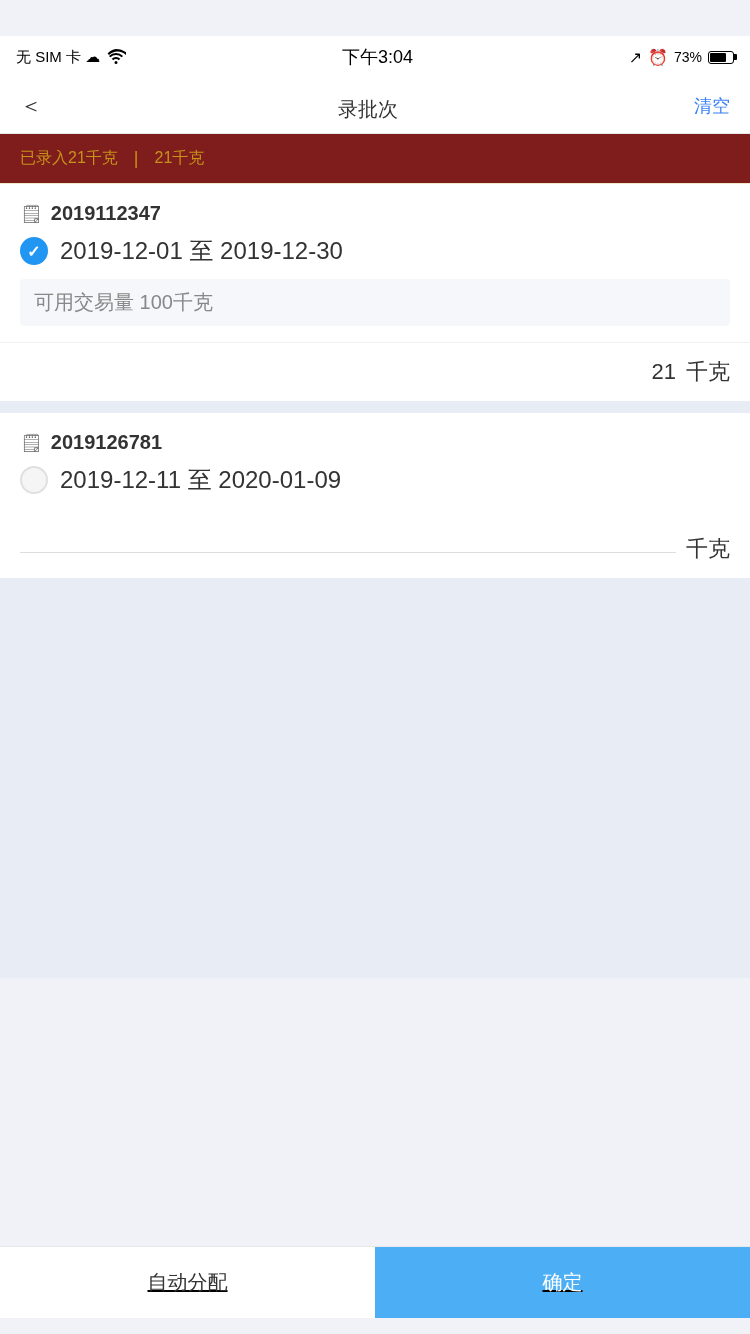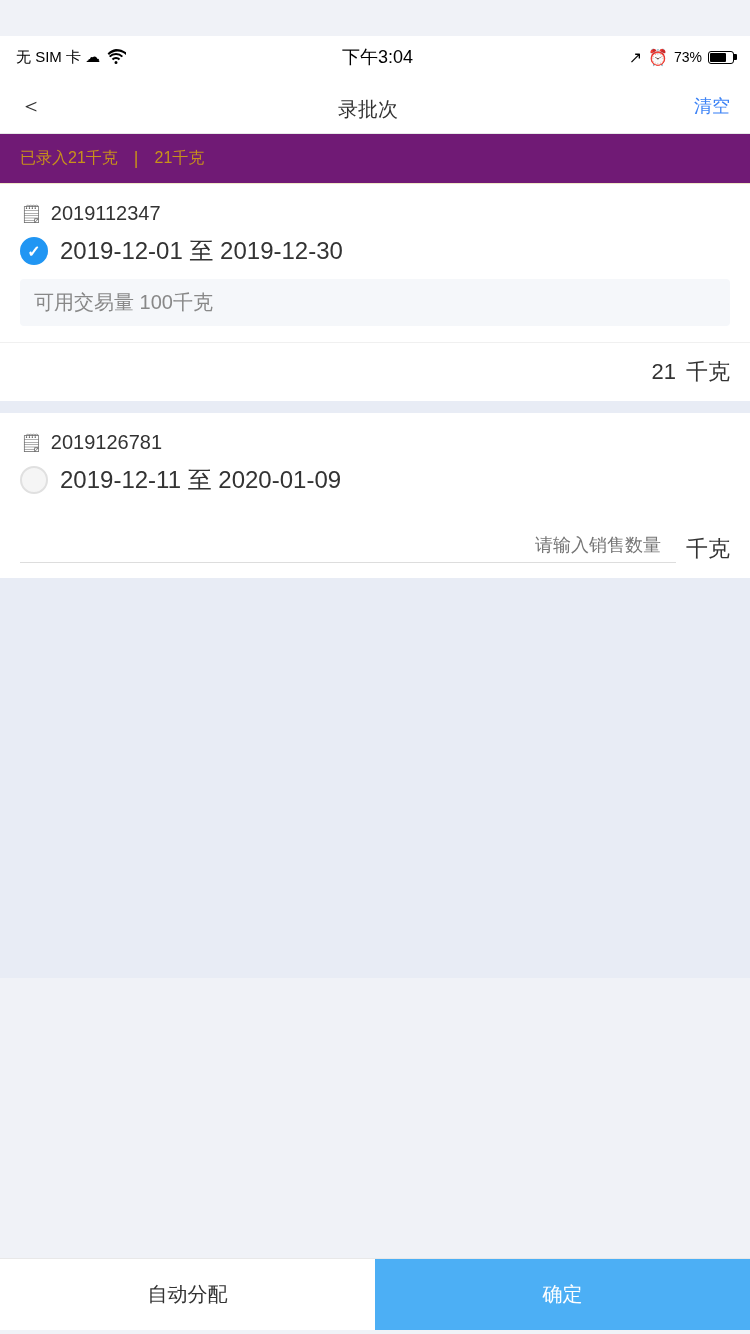--- a/index.html
+++ b/index.html
@@ -47,21 +47,21 @@
       justify-content: space-between;
       padding: 0 20px;
       border-bottom: 1px solid #e8e8e8;
     }
     .nav-back { font-size: 22px; color: #333; cursor: pointer; }
     .nav-title { font-size: 20px; color: #333; font-weight: 500; margin-top: 8px; }
     .nav-clear { font-size: 18px; color: #3b82f6; cursor: pointer; }
 
     
     .summary-bar {
-      background: #701a75;
+      background: #7f1d1d;
       padding: 14px 20px;
       display: flex;
       align-items: center;
       gap: 16px;
       border-bottom: 1px solid #f0e8c8;
     }
     .summary-item { font-size: 16px; color: #c8921a; }
     .summary-divider { color: #c8921a; font-size: 18px; }
 
     
@@ -81,21 +81,21 @@
       gap: 8px;
       margin-bottom: 10px;
     }
     .batch-icon {
       font-size: 18px;
       color: #666;
     }
     .batch-id {
       font-size: 20px;
       color: #333;
-      font-weight: 400;
+      font-weight: 700;
     }
     .batch-date-row {
       display: flex;
       align-items: center;
       gap: 12px;
       margin-bottom: 12px;
     }
     .radio-circle {
       width: 28px;
       height: 28px;
@@ -194,27 +194,28 @@
     
     .gray-area {
       background: #e8ecf5;
       flex: 1;
       min-height: 400px;
     }
 
     
     .bottom-bar {
       position: fixed;
-      bottom: 4px;
+      bottom: 16px;
       left: 0;
       width: 750px;
       height: 72px;
       display: flex;
       background: #fff;
       border-top: 1px solid #e8e8e8;
+      text-decoration: underline;
     }
     .btn-auto {
       flex: 1;
       display: flex;
       align-items: center;
       justify-content: center;
       font-size: 20px;
       color: #333;
       background: #fff;
       border: none;
@@ -294,21 +295,20 @@
       <span class="batch-icon">🗒</span>
       <span class="batch-id">2019126781</span>
     </div>
     <div class="batch-date-row">
       <div class="radio-circle"></div>
       <span class="batch-date">2019-12-11 至 2020-01-09</span>
     </div>
   </div>
   <div class="input-row">
     <div class="input-field-wrapper">
-      <input type="number" class="amount-input" style="color: rgb(187, 187, 187); font-size: 18px; width: 100%; text-align: right; border: none; outline: none; background: transparent;" placeholder="请输入销售数量">
       <div class="input-underline"></div>
     </div>
     <span class="unit-label">千克</span>
   </div>
 </div>
 
 <div class="gray-area" style="height: 340px;"></div>
 
 <div style="height: 72px;"></div>
 

